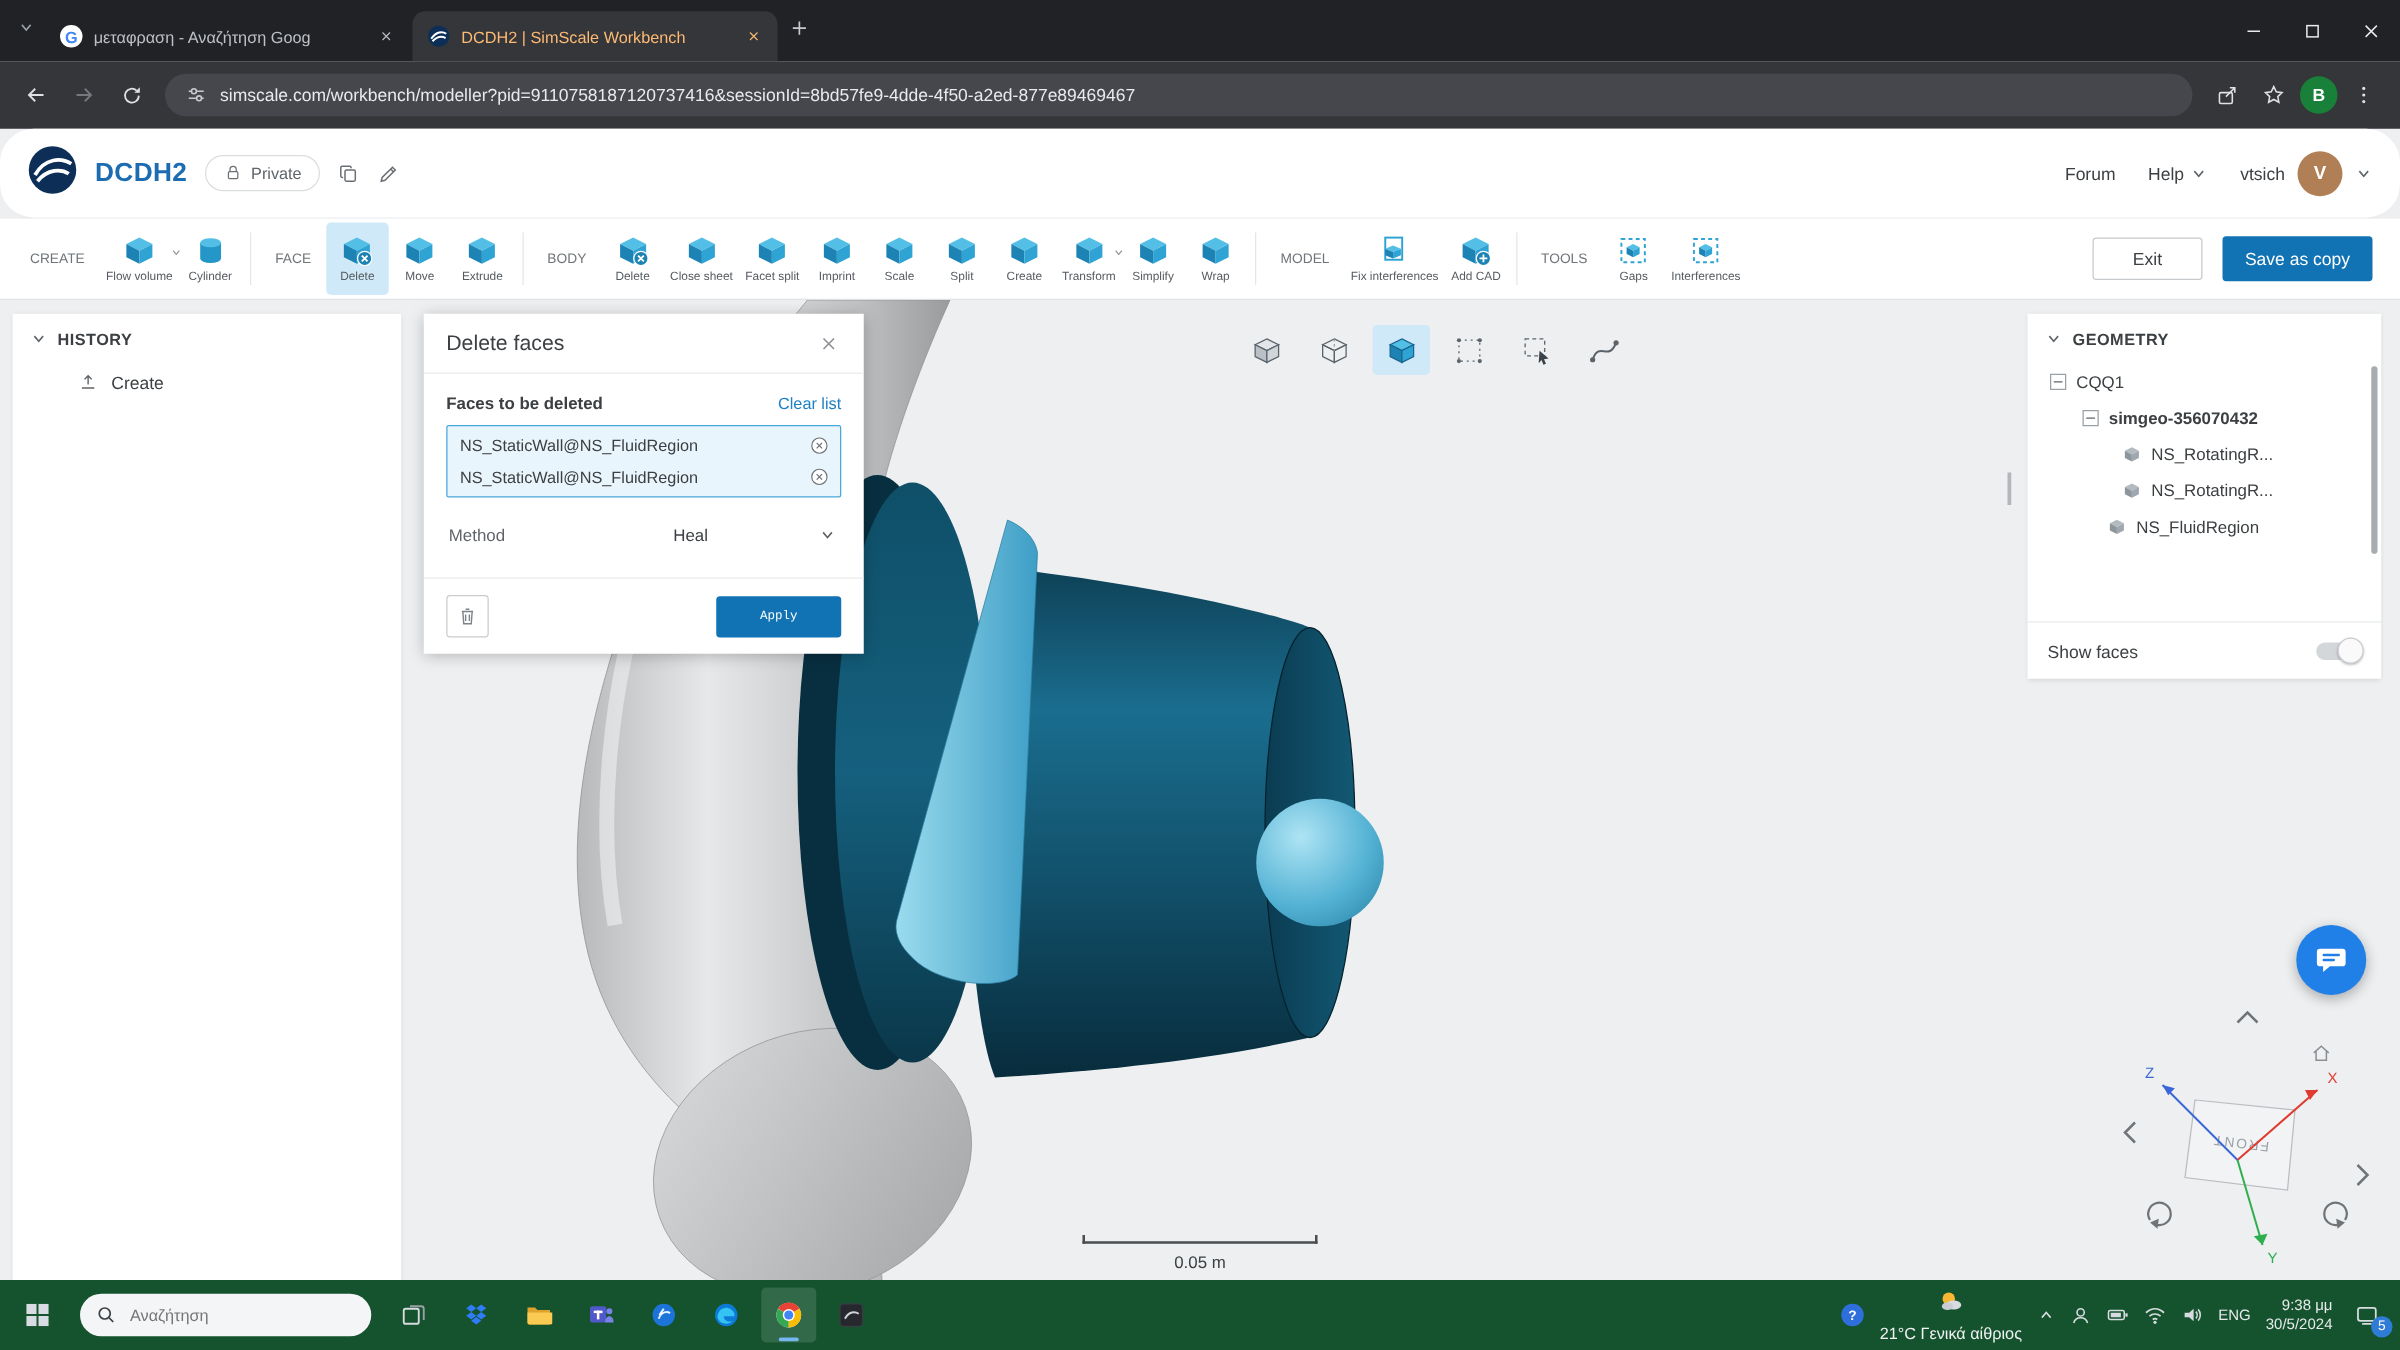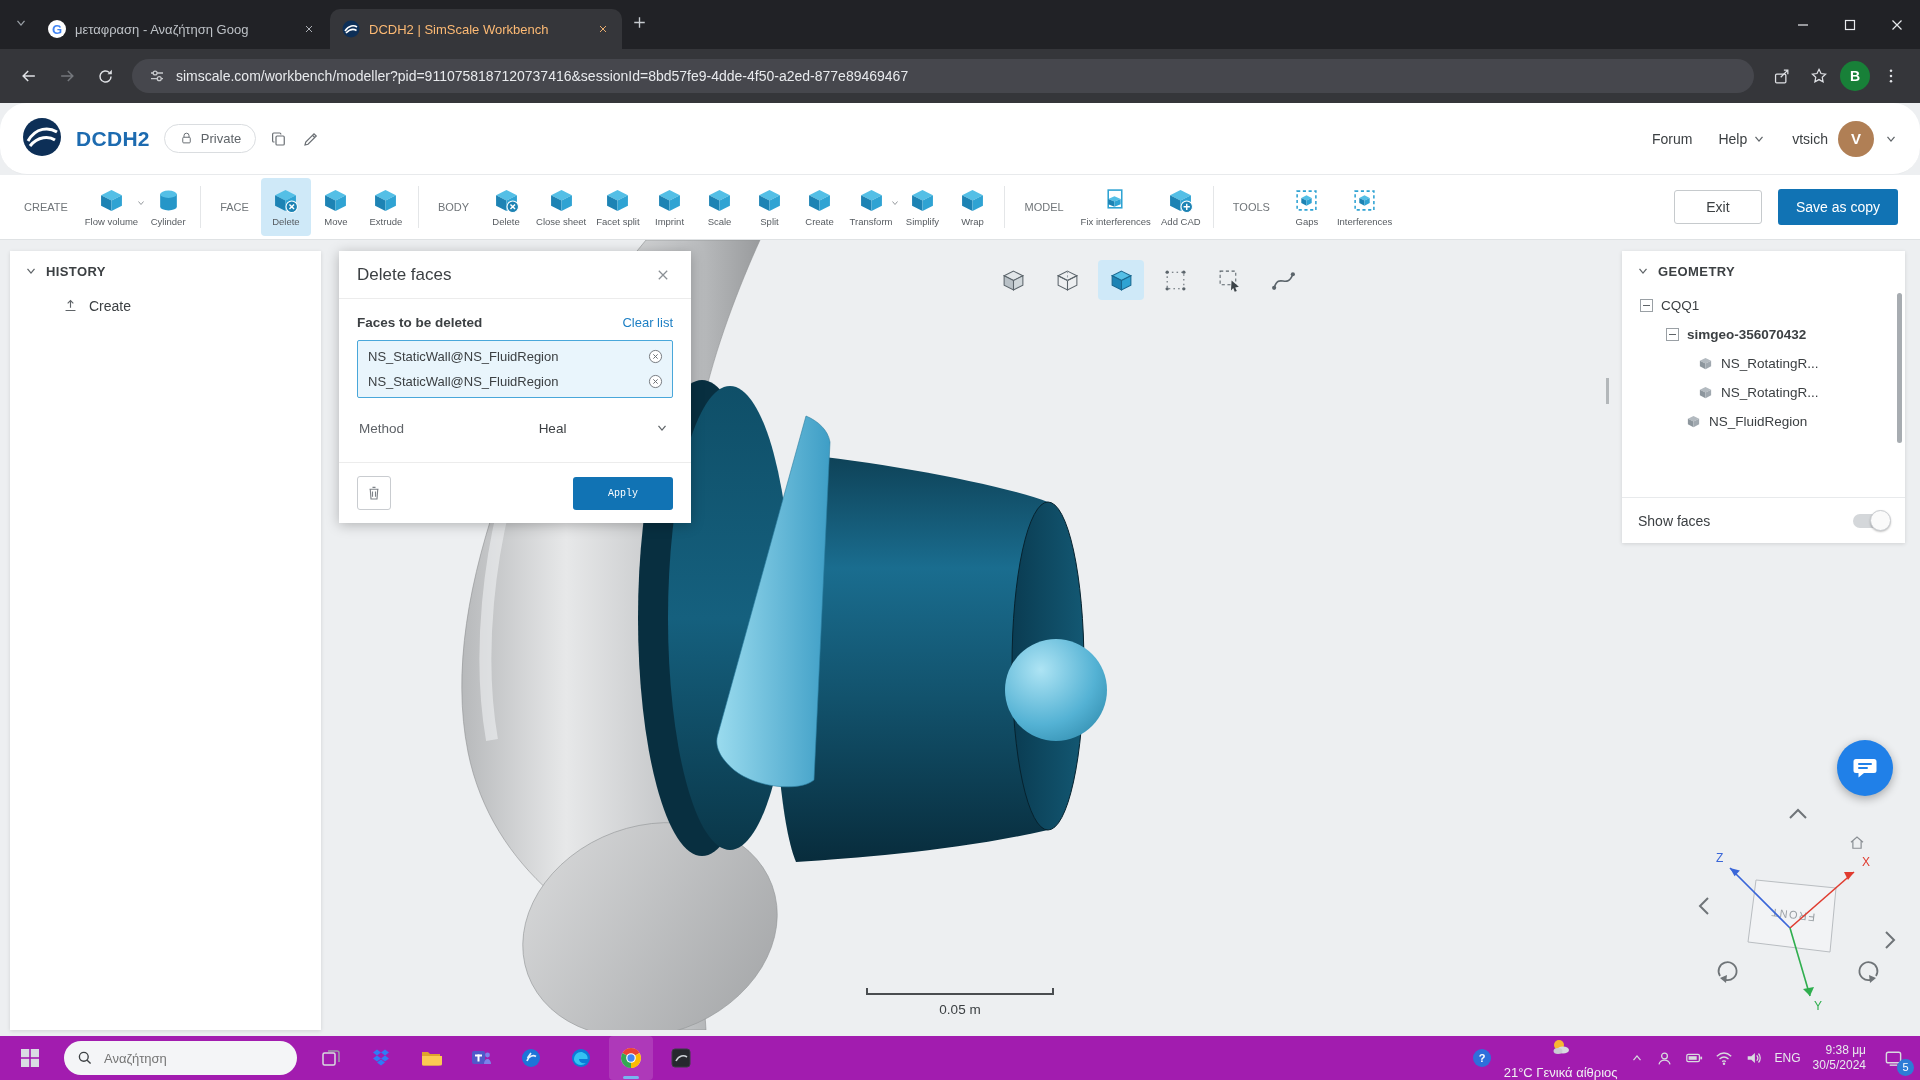--- a/index.html
+++ b/index.html
@@ -121,21 +121,21 @@
   .method-select{flex:1;margin-left:30px;display:flex;align-items:center;justify-content:center;position:relative;height:24px;}
   .method-select .val{font-size:13.5px;color:#3c4043;}
   .method-select .chev-ic{position:absolute;right:2px;}
   .dlg-foot{border-top:1px solid #ececec;padding:13px 18px;display:flex;align-items:center;}
   .btn-trash{width:34px;height:34px;border:1px solid #c9ccd0;border-radius:3px;background:#fff;
     display:flex;align-items:center;justify-content:center;color:#7d8288;}
   .btn-apply{margin-left:auto;width:100px;height:33px;background:#1173b4;color:#fff;border-radius:3px;
     font-size:10px;display:flex;align-items:center;justify-content:center;font-family:Liberation Mono, monospace;}
 
   
-  .taskbar{position:absolute;left:0;right:0;bottom:0;height:44px;background:#a21caf;
+  .taskbar{position:absolute;left:0;right:0;bottom:0;height:56px;background:#14532d;
     display:flex;align-items:center;padding:0 8px;gap:6px;color:#e8eaed;}
   .tb-btn{width:44px;height:44px;display:flex;align-items:center;justify-content:center;border-radius:4px;position:relative;}
   .tb-btn.active{background:rgba(255,255,255,.13);}
   .tb-btn.active::after{content:"";position:absolute;bottom:1px;left:14px;width:16px;height:3px;border-radius:2px;background:#76b7f0;}
   .tb-search{width:233px;height:34px;background:#f4f5f7;border-radius:17px;display:flex;align-items:center;
     gap:9px;padding:0 13px;margin:0 6px;}
   .tb-search input{border:0;outline:0;background:transparent;font-size:13px;color:#202124;width:160px;
     font-family:"Liberation Sans",sans-serif;}
   .tb-right{margin-left:auto;display:flex;align-items:center;gap:12px;padding-right:4px;}
   .weather{display:flex;align-items:center;gap:8px;font-size:13px;color:#f0f1f3;flex-direction:column;}

